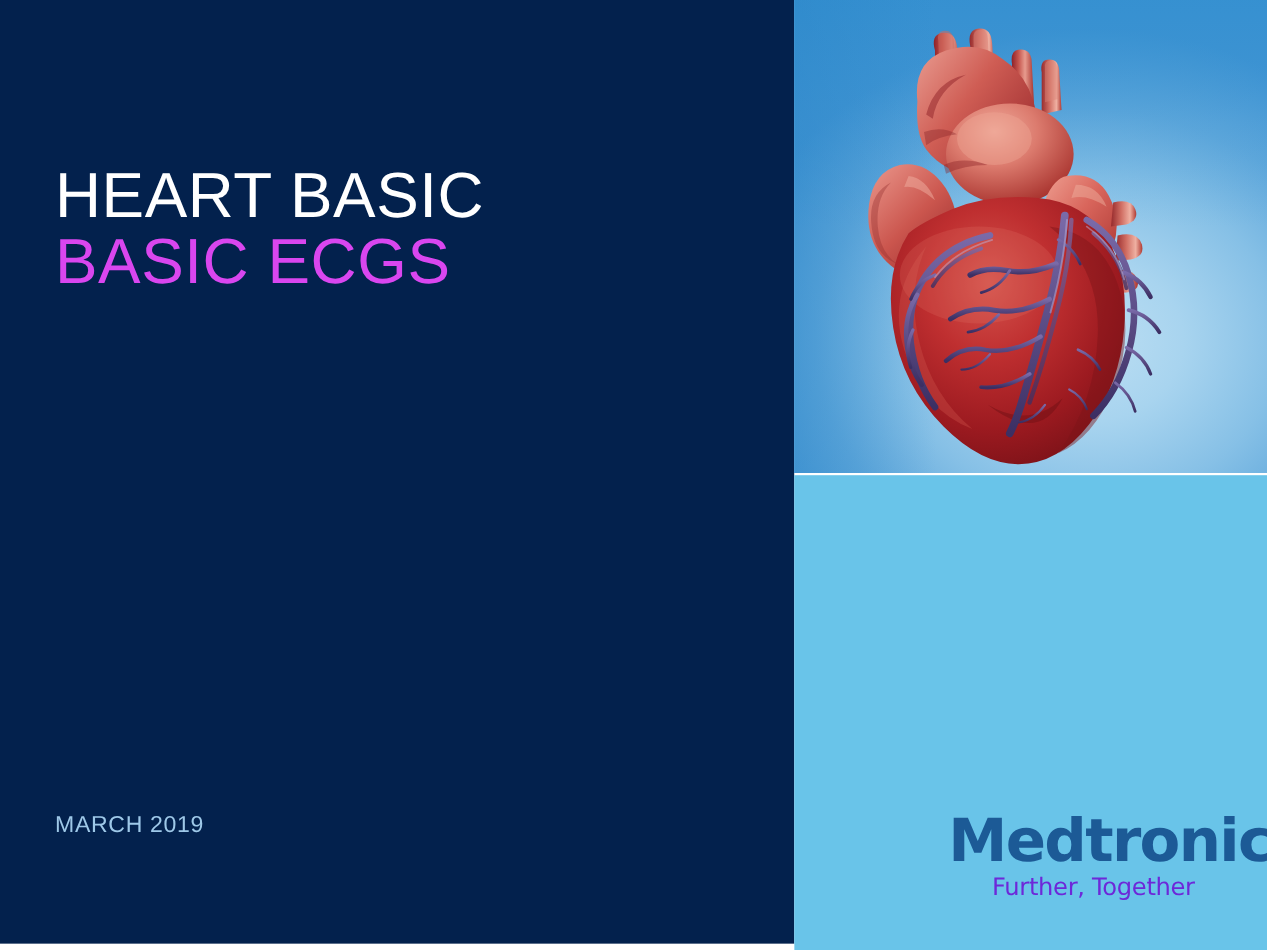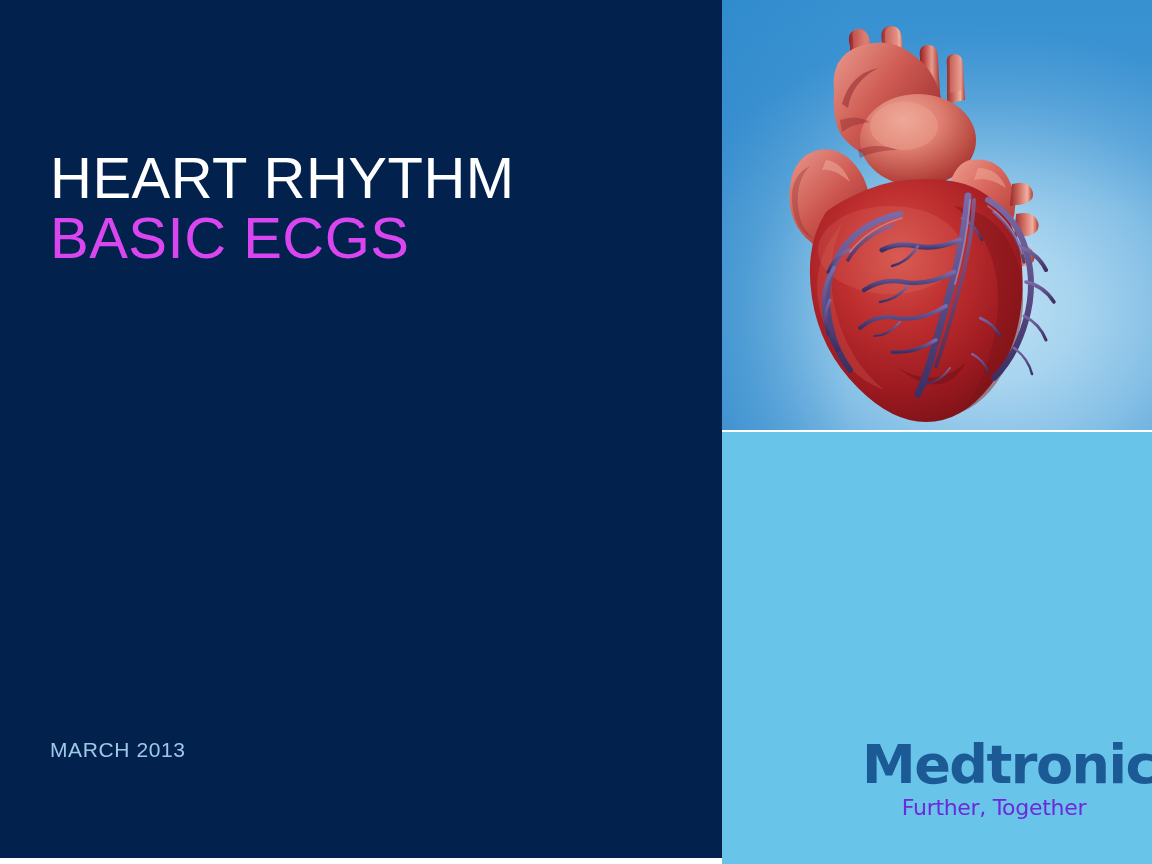--- a/index.html
+++ b/index.html
@@ -145,25 +145,25 @@
   }
 </style>
 </head>
 <body>
 
 <div class="slide">
 
   <div class="navy-panel">
 
     <div class="title-block">
-      <div class="title-line primary">HEART RHYTHM</div>
+      <div class="title-line primary">HEART BASIC</div>
       <div class="title-line accent">BASIC ECGS</div>
     </div>
 
-    <div class="date-label">MARCH 2013</div>
+    <div class="date-label">MARCH 2019</div>
   </div>
 
   <div class="image-panel">
     <div class="bg-grad"></div>
     <div class="bg-top-shade"></div>
     <div class="bg-left-shade"></div>
 
     <svg class="heart-svg" viewBox="0 0 430 430">
       <defs>
 

